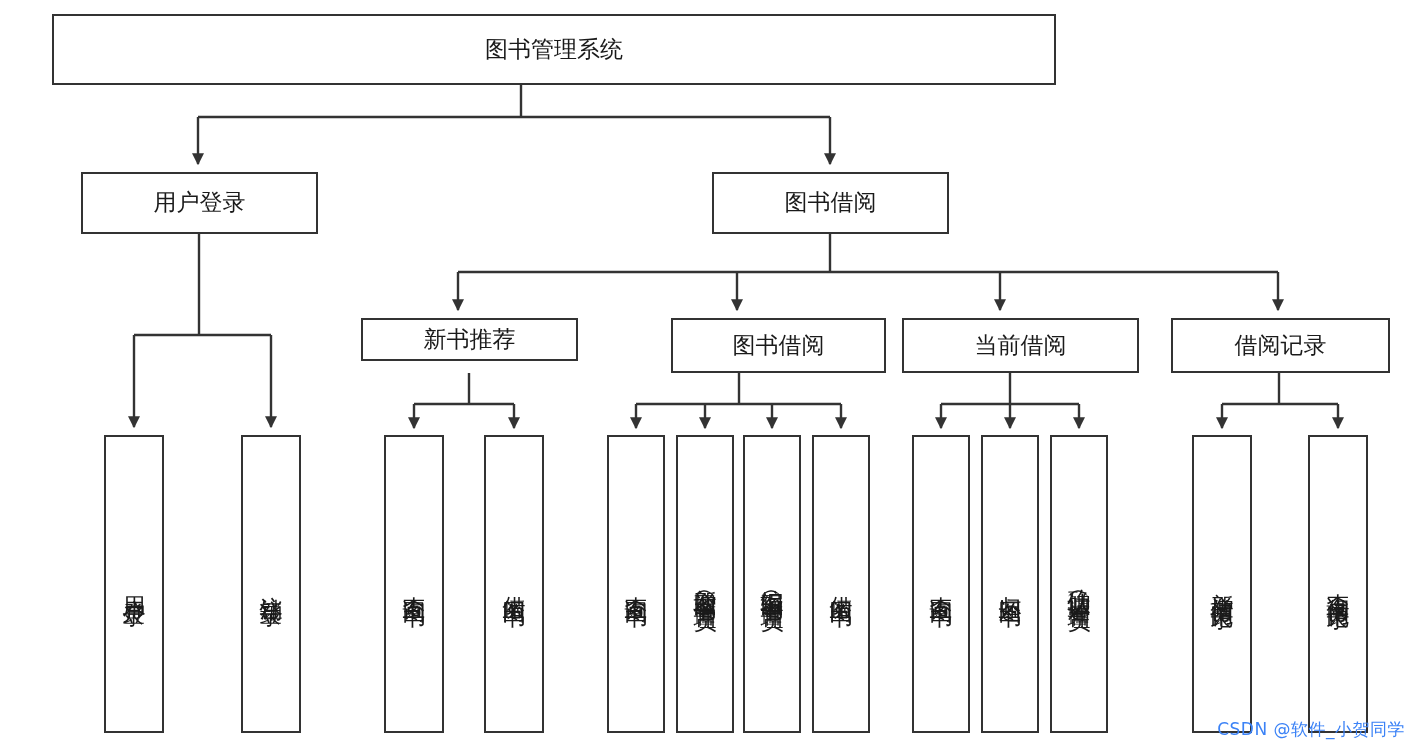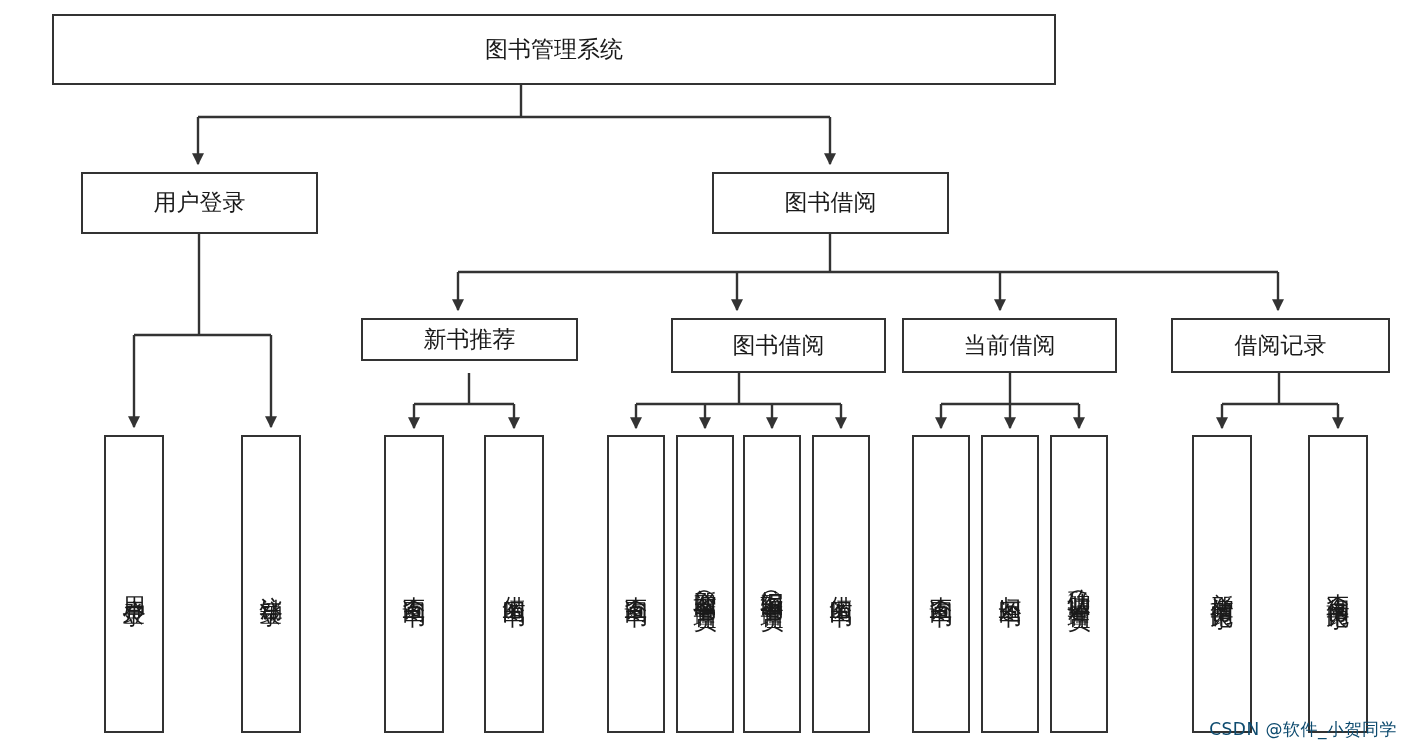--- a/index.html
+++ b/index.html
@@ -55,24 +55,24 @@
   .node.vertical .node-label {
     writing-mode: vertical-rl;
     text-orientation: upright;
     font-size: 23px;
     letter-spacing: 3px;
     line-height: 1;
     white-space: nowrap;
   }
   #watermark {
     position: absolute;
-    right: 8px;
+    right: 0;
     bottom: 6px;
     font-size: 17px;
-    color: #0c4a6e;
+    color: #3b82f6;
     letter-spacing: 0.5px;
     z-index: 5;
     white-space: nowrap;
     text-align: center;
   }
 </style>
 </head>
 <body>
 
 <div id="diagram-root">
@@ -137,21 +137,21 @@
   <div class="node horizontal" style="left:712px; top:172px; width:237px; height:62px;">
     <span class="node-label">图书借阅</span>
   </div>
 
   <div class="node horizontal" style="left:361px; top:318px; width:217px; height:43px;">
     <span class="node-label">新书推荐</span>
   </div>
   <div class="node horizontal" style="left:632px; top:318px; width:215px; height:55px;margin-left:39px;">
     <span class="node-label">图书借阅</span>
   </div>
-  <div class="node horizontal" style="left:902px; top:318px; width:215px; height:55px;">
+  <div class="node horizontal" style="left:902px; top:318px; width:237px; height:55px;">
     <span class="node-label">当前借阅</span>
   </div>
   <div class="node horizontal" style="left:1171px; top:318px; width:219px; height:55px;">
     <span class="node-label">借阅记录</span>
   </div>
 
   <div class="node vertical" style="left:104px; top:435px; width:60px; height:298px;">
     <span class="node-label">用户登录</span>
   </div>
   <div class="node vertical" style="left:241px; top:435px; width:60px; height:298px;">

